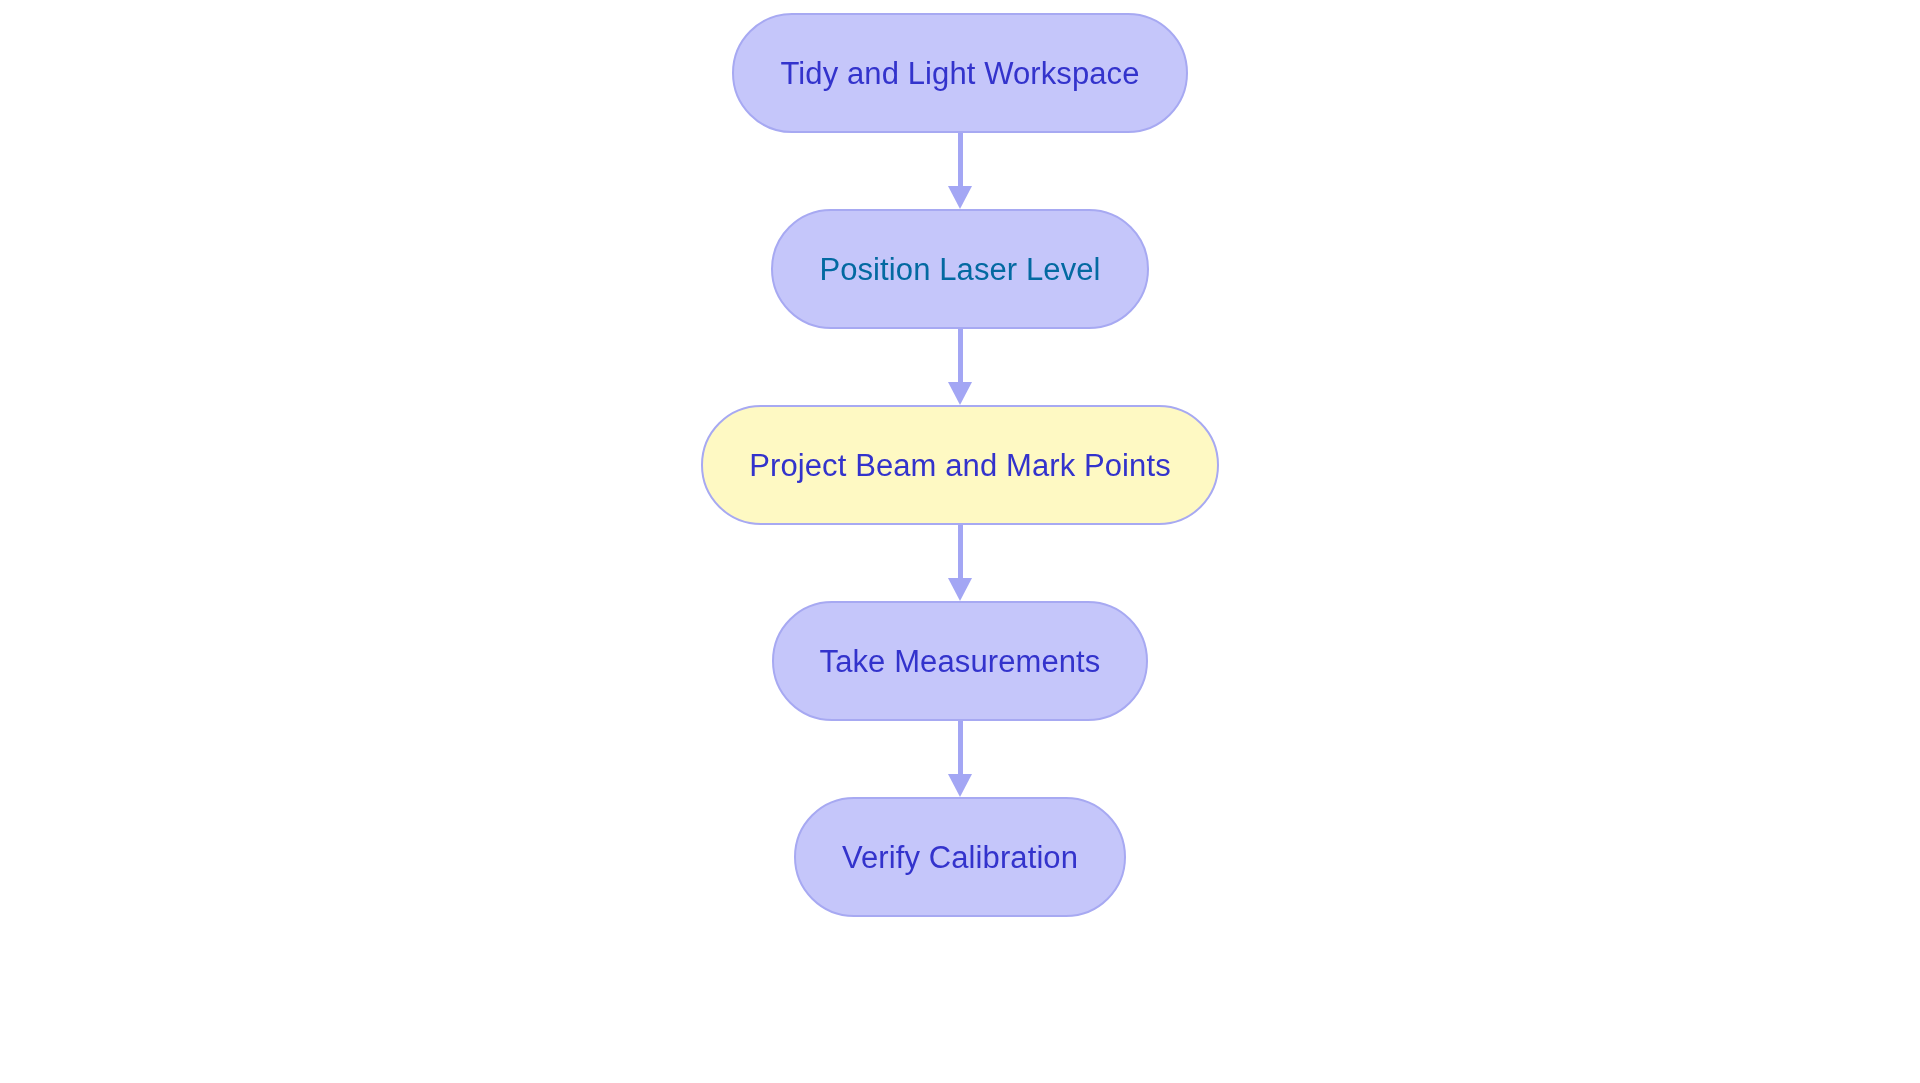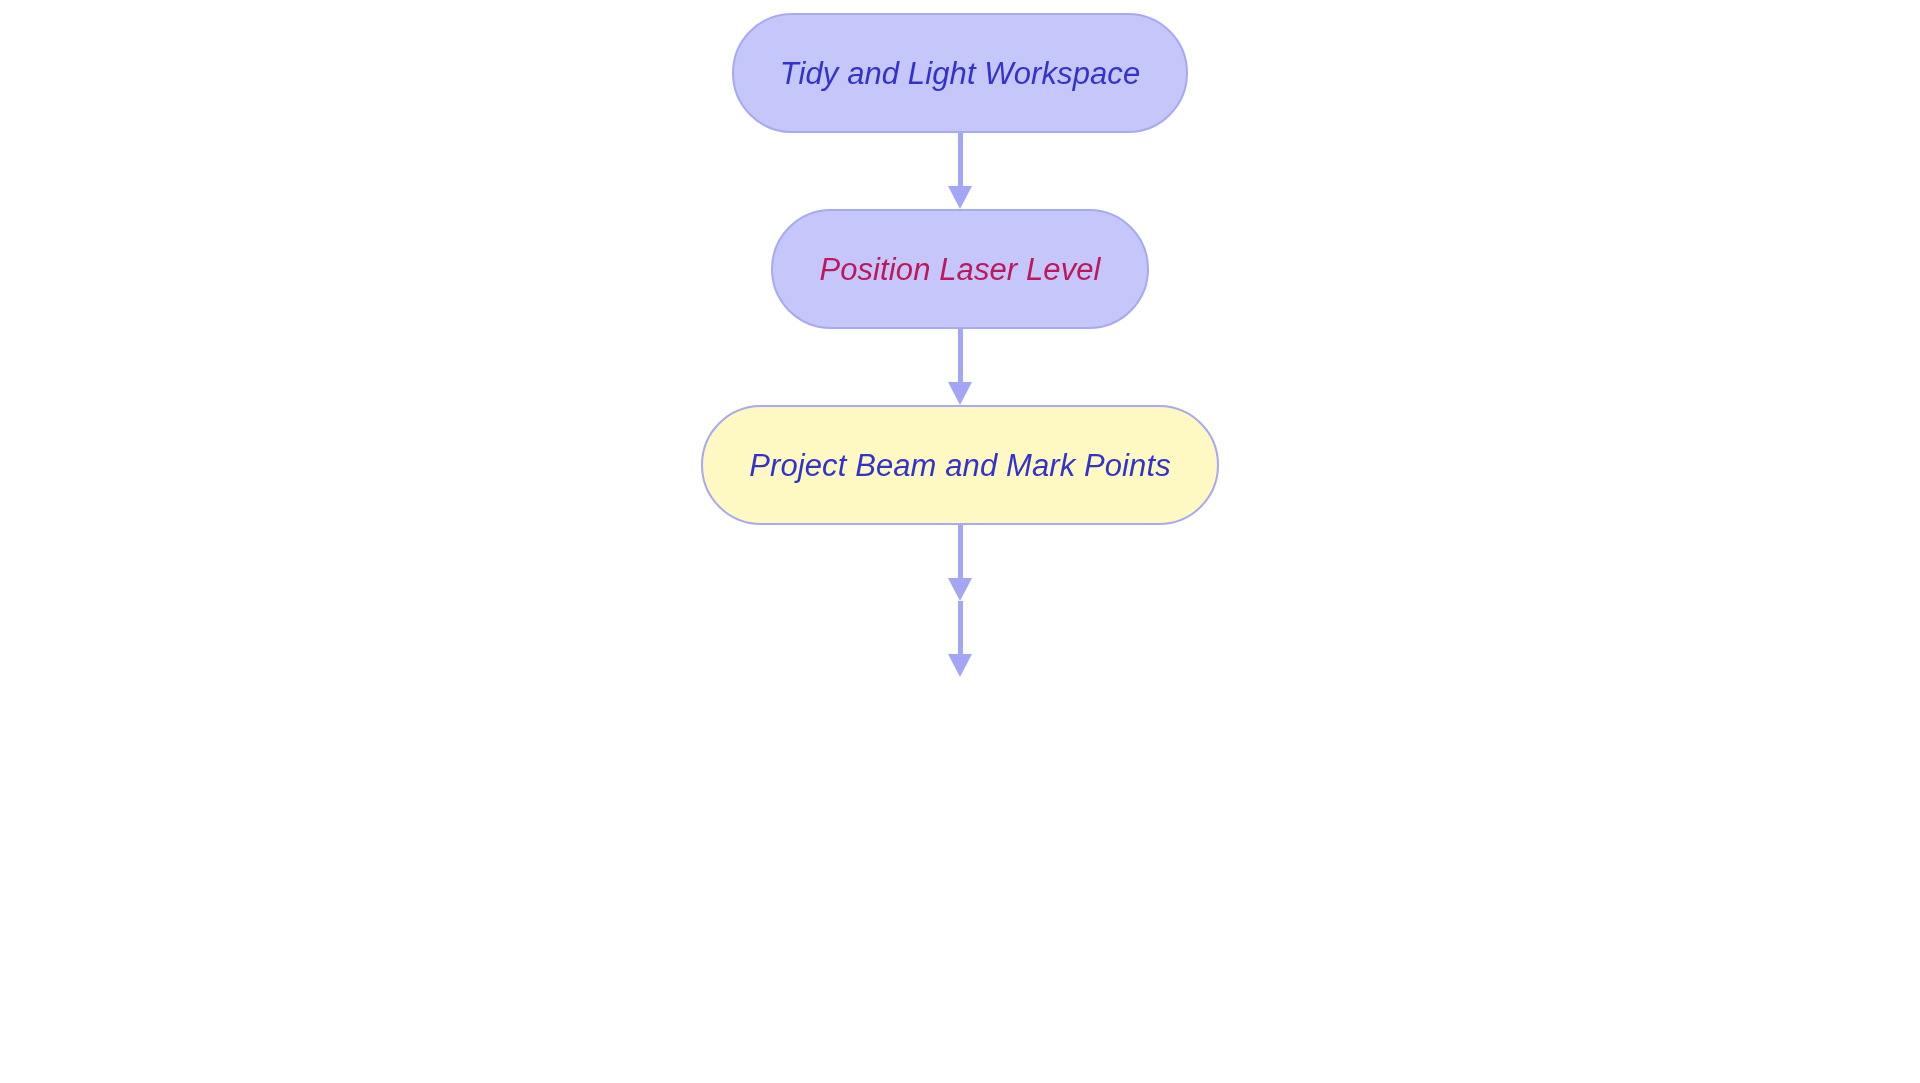--- a/index.html
+++ b/index.html
@@ -13,21 +13,20 @@
     height: 1083px;
     font-family: "Liberation Sans", sans-serif;
     overflow: hidden;
   }
 
   #flowchart-canvas {
     position: relative;
     width: 1920px;
     height: 916px;
     background: #ffffff;
-    font-style: italic;
   }
 
   .flow-column {
     position: absolute;
     left: 0;
     top: 0;
     width: 1920px;
     height: 1083px;
     display: flex;
     flex-direction: column;
@@ -101,38 +100,44 @@
     <div class="node" style="background: rgb(197, 198, 250); border-color: rgb(167, 169, 242);">
       <span class="node-label" style="color: rgb(51, 51, 204);">Tidy and Light Workspace</span>
     </div>
 
     <div class="connector gap-1">
       <div class="connector-line" style="background: rgb(163, 166, 244); width: 5px;"></div>
       <div class="connector-arrow" style="border-top-color: rgb(163, 166, 244);"></div>
     </div>
 
     <div class="node" style="background: rgb(197, 198, 250); border-color: rgb(167, 169, 242);">
-      <span class="node-label" style="color: #be185d;">Position Laser Level</span>
+      <span class="node-label" style="color: #0369a1;">Position Laser Level</span>
     </div>
 
     <div class="connector gap-2">
       <div class="connector-line" style="background: rgb(163, 166, 244); width: 5px;"></div>
       <div class="connector-arrow" style="border-top-color: rgb(163, 166, 244);"></div>
     </div>
 
     <div class="node" style="background: #fef9c3; border-color: rgb(167, 169, 242);">
       <span class="node-label" style="color: rgb(51, 51, 204);">Project Beam and Mark Points</span>
     </div>
 
     <div class="connector gap-3">
       <div class="connector-line" style="background: rgb(163, 166, 244); width: 5px;"></div>
       <div class="connector-arrow" style="border-top-color: rgb(163, 166, 244);"></div>
     </div>
 
+    <div class="node" style="background: rgb(197, 198, 250); border-color: rgb(167, 169, 242);">
+      <span class="node-label" style="color: rgb(51, 51, 204);">Take Measurements</span>
+    </div>
 
     <div class="connector gap-4">
       <div class="connector-line" style="background: rgb(163, 166, 244); width: 5px;"></div>
       <div class="connector-arrow" style="border-top-color: rgb(163, 166, 244);"></div>
     </div>
 
+    <div class="node" style="background: rgb(197, 198, 250); border-color: rgb(167, 169, 242);">
+      <span class="node-label" style="color: rgb(51, 51, 204);">Verify Calibration</span>
+    </div>
 
   </div>
 </div>
 
 </body></html>

